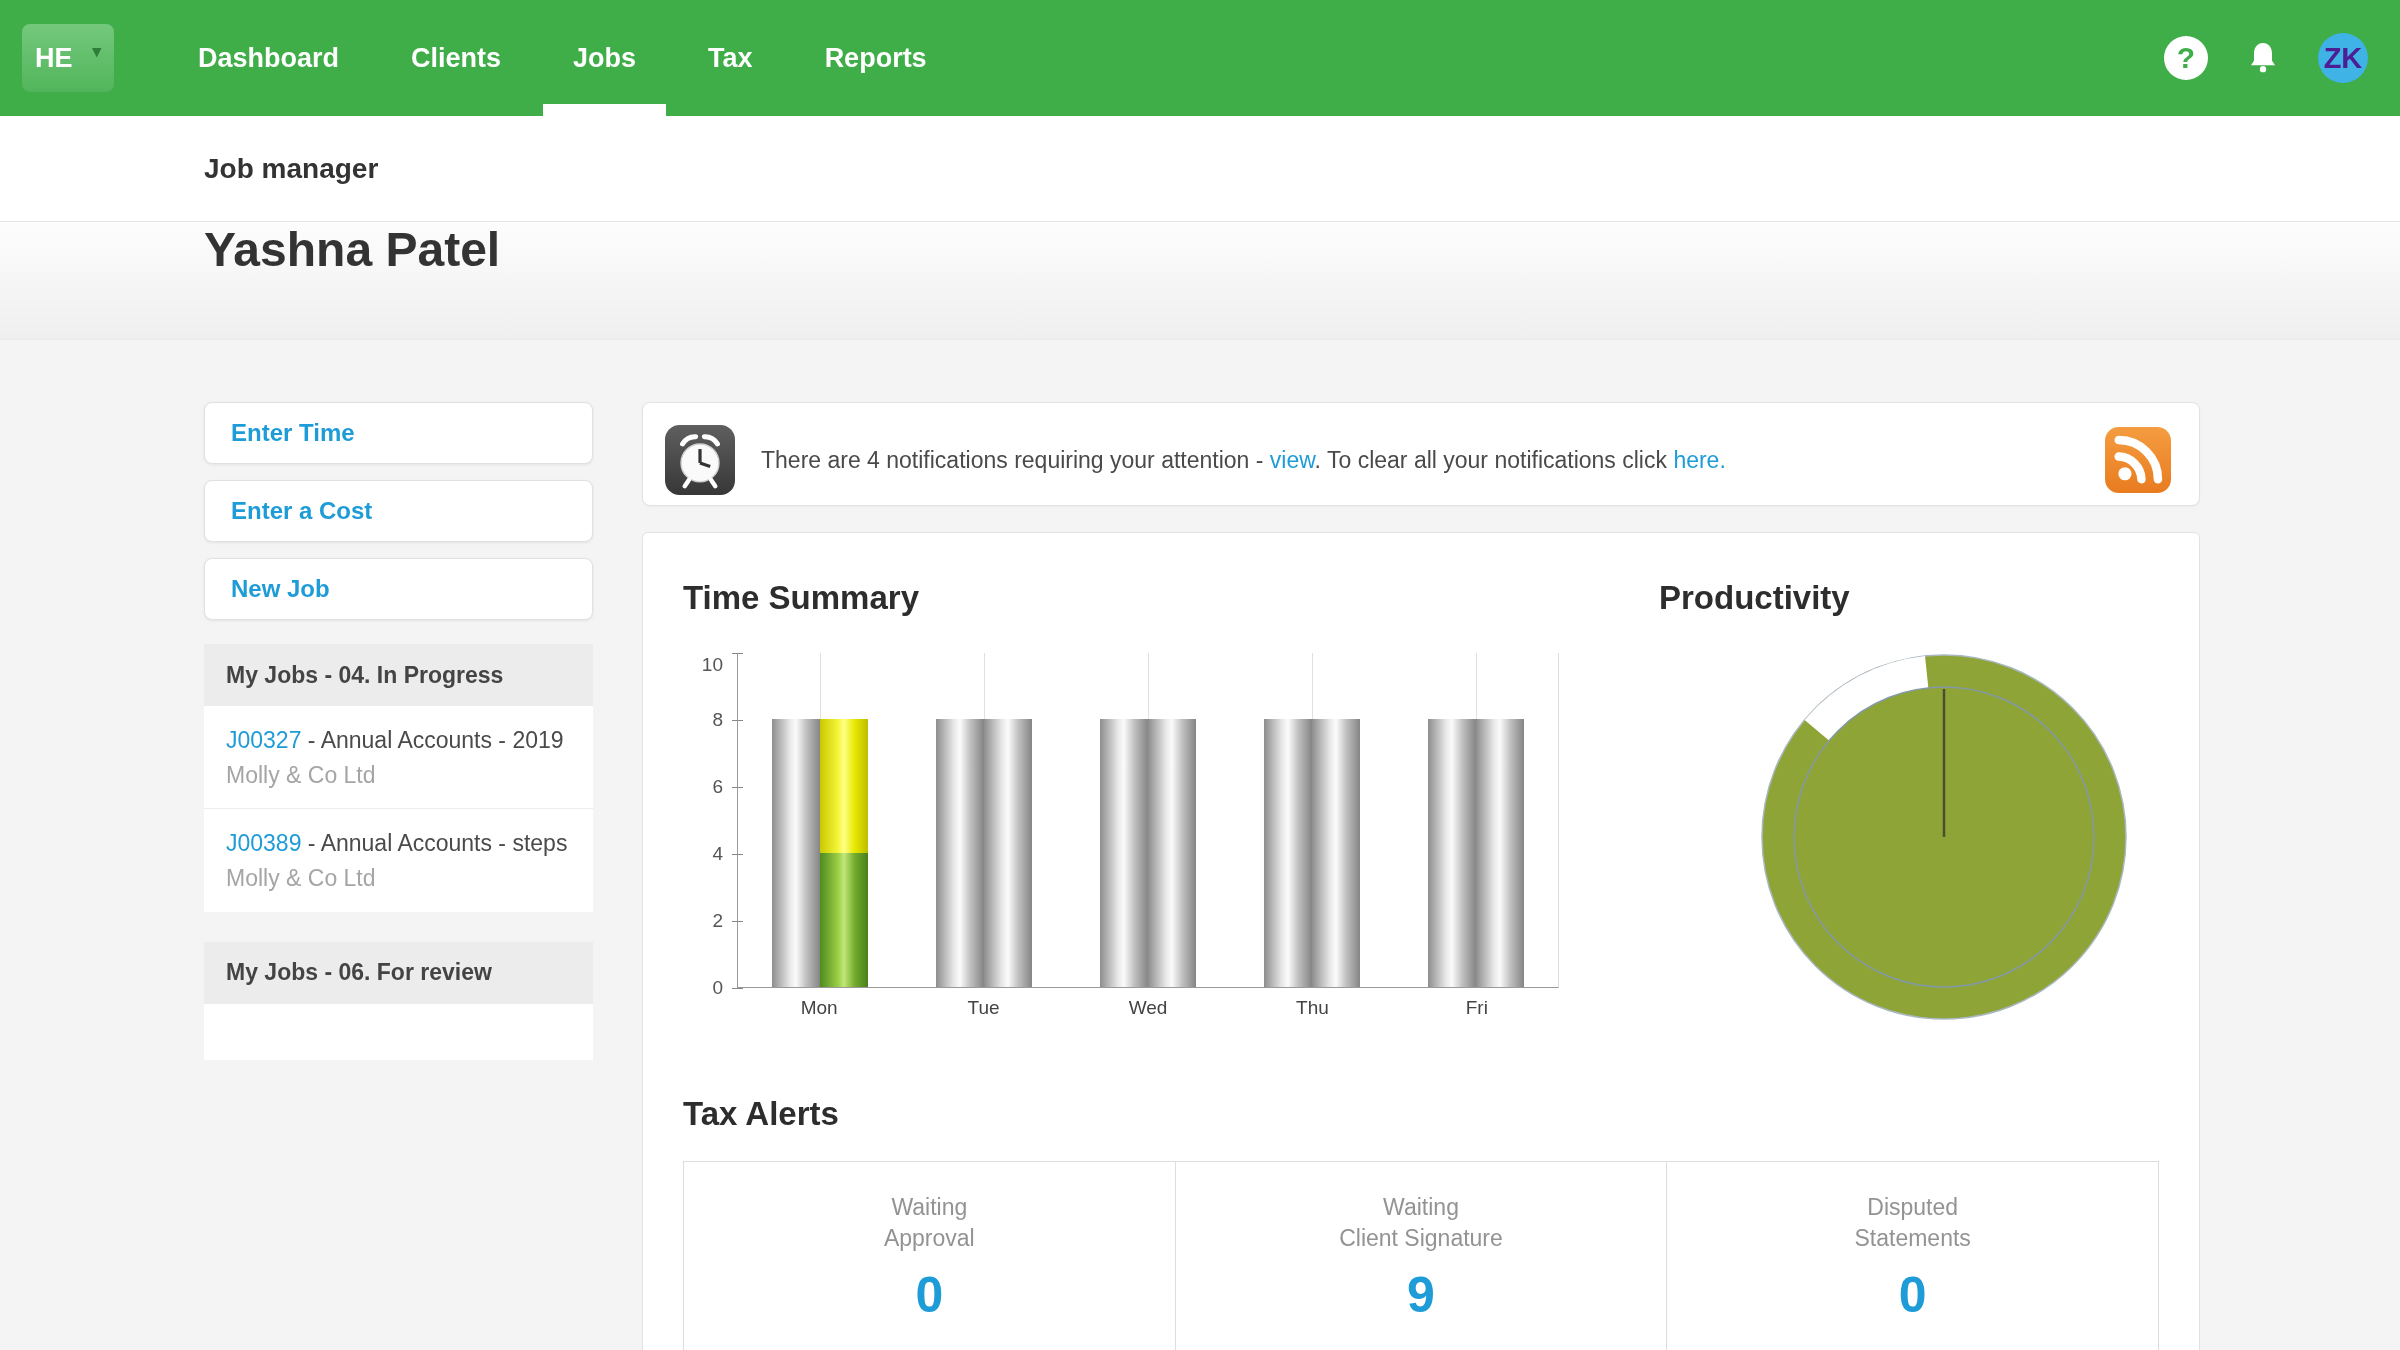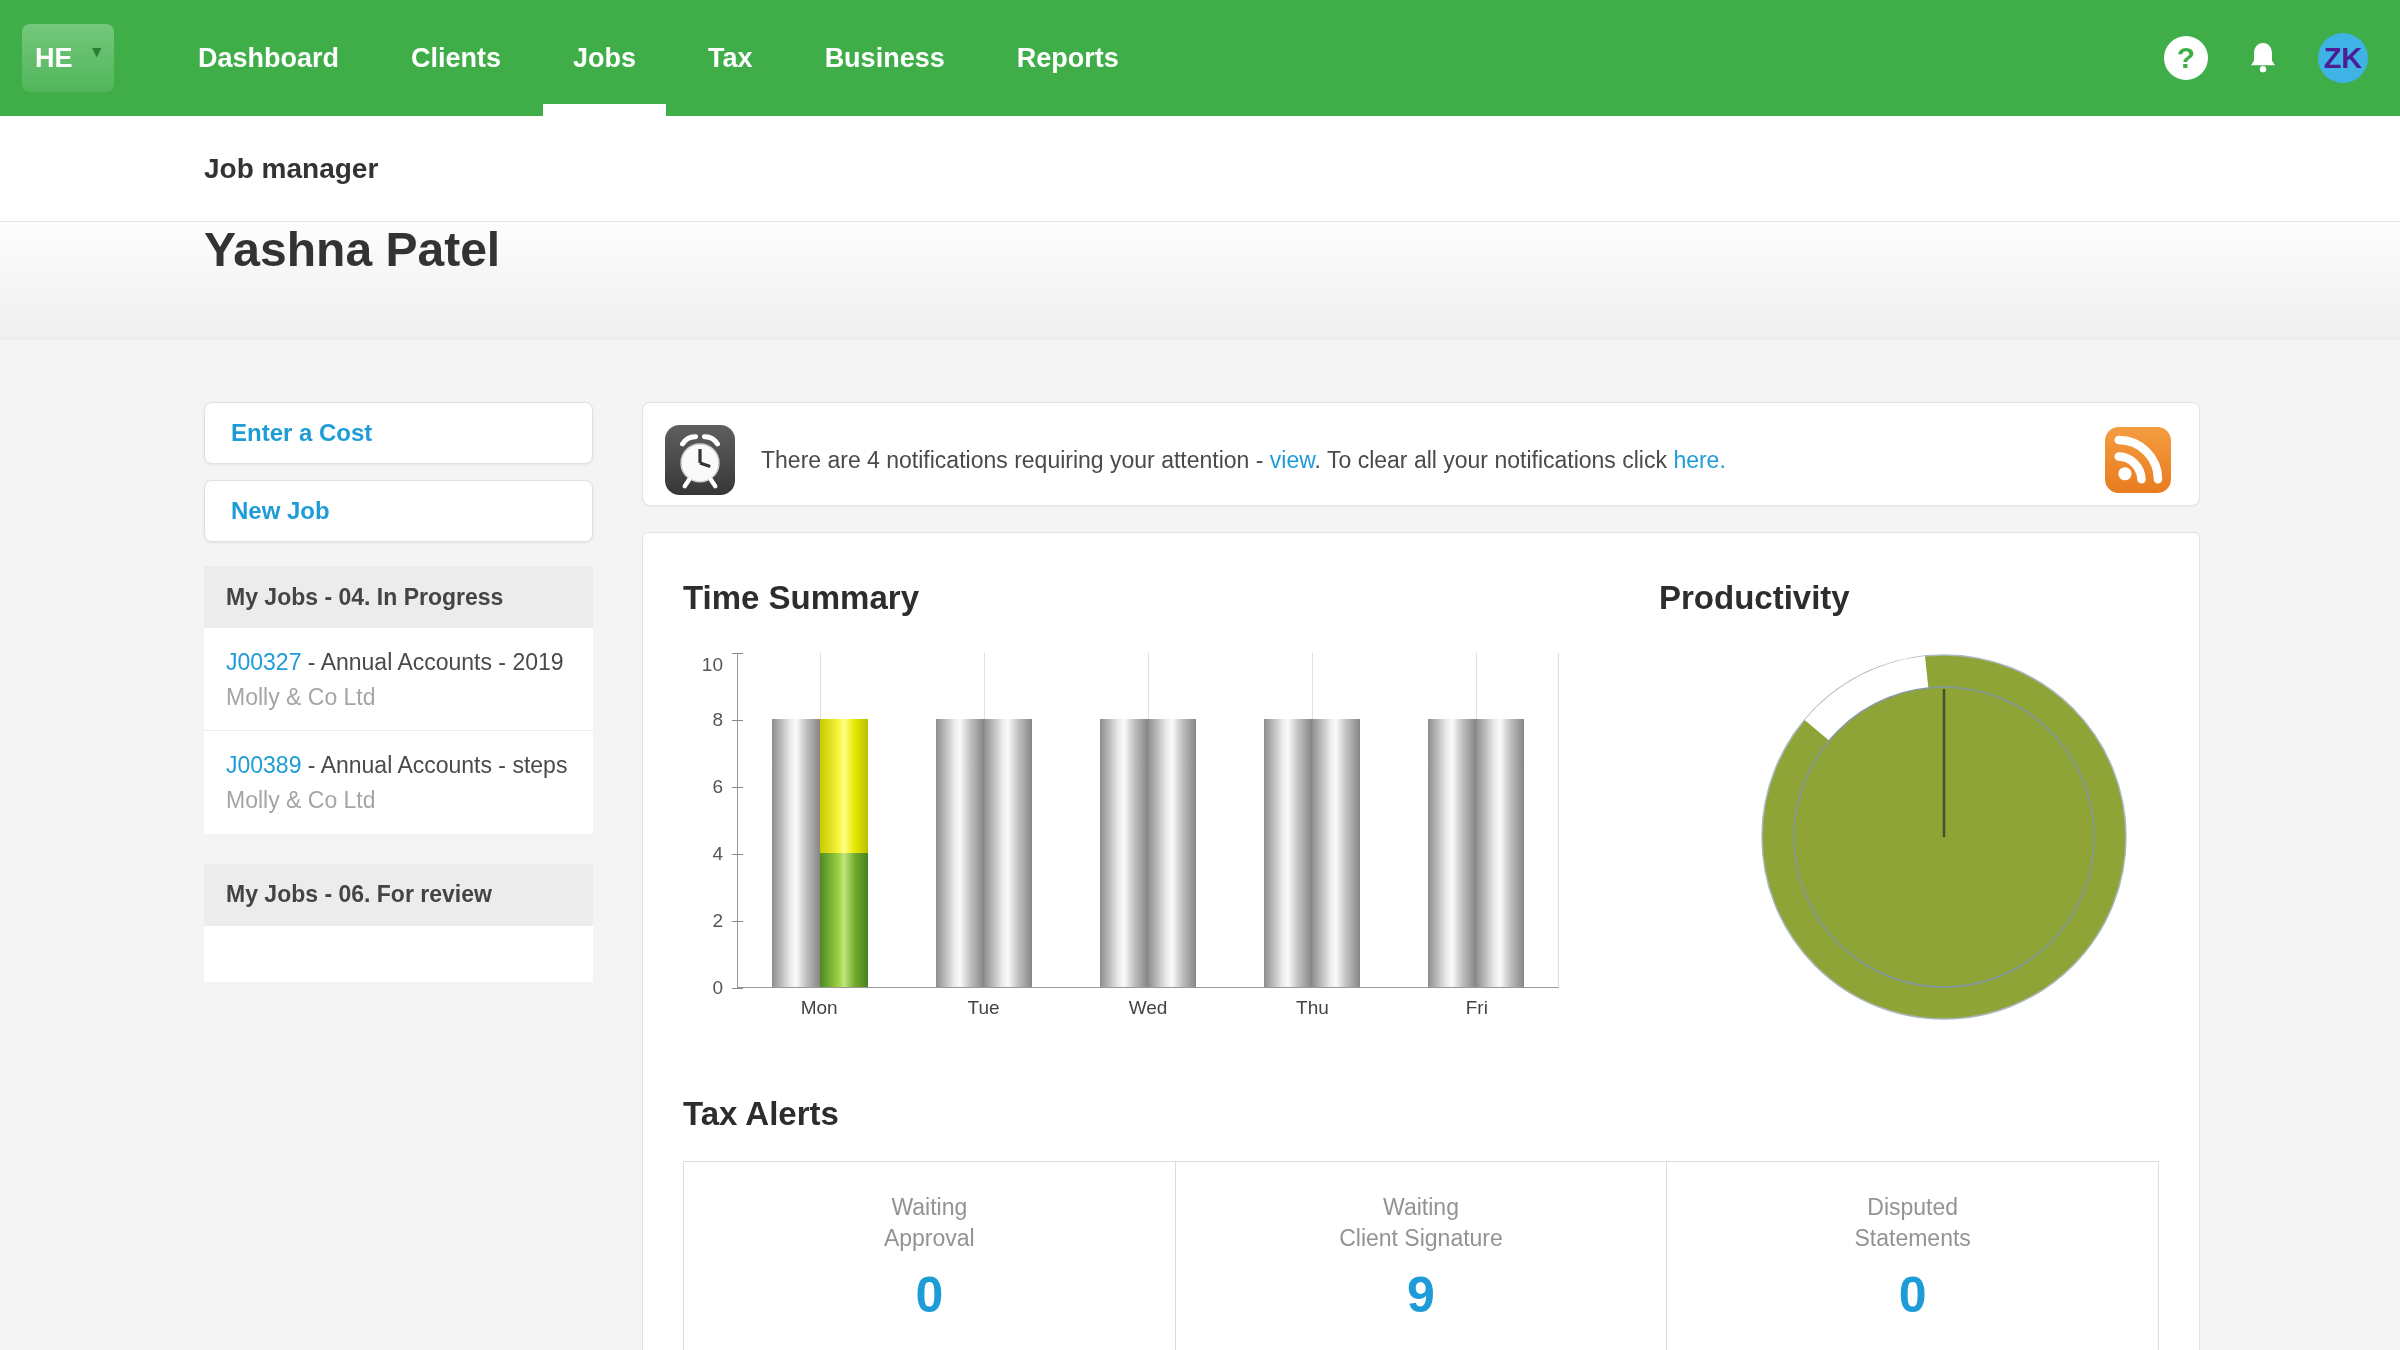--- a/index.html
+++ b/index.html
@@ -101,23 +101,20 @@
     <div class="nav-item">
         <span>Clients</span>
       </div>
     <div class="nav-item active">
         <span>Jobs</span>
       </div>
     <div class="nav-item">
         <span>Tax</span>
       </div>
     <div class="nav-item">
-        <span>Business</span>
-      </div>
-    <div class="nav-item">
         <span>Reports</span>
       </div>
   </div>
   <div class="nav-right">
     <div class="help-icon">
         <span>?</span>
       </div>
     <div class="bell-icon">
       <svg width="40" height="40" viewBox="0 0 24 24">
         <path d="M12 3 C8.7 3 6.6 5.7 6.6 9.3 V13.6 L4.8 16.4 H19.2 L17.4 13.6 V9.3 C17.4 5.7 15.3 3 12 3 Z" fill="#fff"></path>
@@ -134,20 +131,23 @@
   <span>Job manager</span>
 </div>
 
 <div class="title-band">
   <span>Yashna Patel</span>
 </div>
 
 <div class="content">
 
   <div class="sidebar">
+    <div class="side-btn">
+        <span>Enter Time</span>
+      </div>
     <div class="side-btn">
         <span>Enter a Cost</span>
       </div>
     <div class="side-btn">
         <span>New Job</span>
       </div>
 
     <div class="job-list">
       <div class="job-section">
         <div class="section-header">

